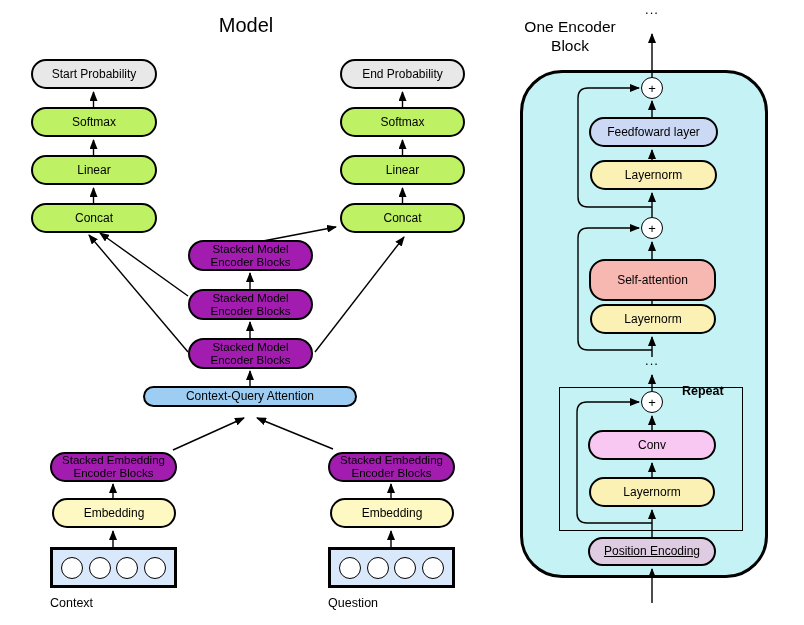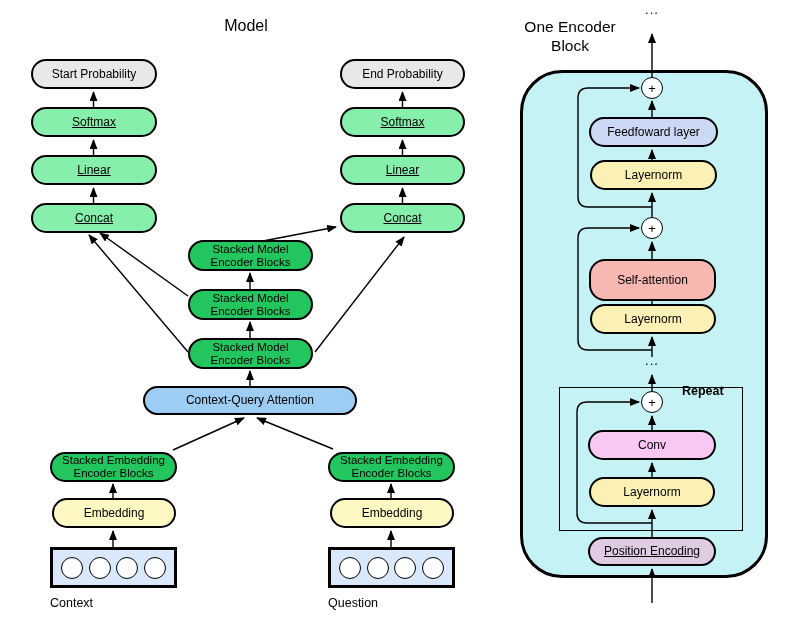--- a/index.html
+++ b/index.html
@@ -9,40 +9,40 @@
     overflow:hidden;
   }
   
   .pill{
     position:absolute;box-sizing:border-box;z-index:2;
     border:2.8px solid #000;border-radius:16px;background:#fff;
     display:flex;align-items:center;justify-content:center;text-align:center;
     font-size:12px;line-height:13px;white-space:pre-line;
   }
   .f-prob{background:#e8e8e8;}
-  .f-white{background:#86efac;text-decoration:underline;}
-  .f-cyan{background:#22c55e;font-size:11.5px;}
+  .f-white{background:#bef264;}
+  .f-cyan{background:#a21caf;font-size:11.5px;}
   .f-att{background:#9dcdf2;}
   .f-green{background:#fef9c3;}
   .f-ff{background:#ccd9f5;}
   .f-ln{background:#fbf1b5;}
   .f-sa{background:#f8b8b2;}
   .f-conv{background:#f8c7f2;}
   .f-pe{background:#dfcce3;text-decoration:underline;}
   .input-box{
     position:absolute;box-sizing:border-box;z-index:2;
     border:3px solid #000;background:#dae8fc;
     display:flex;align-items:center;justify-content:center;gap:5.5px;
   }
   .token{
     width:22px;height:22px;border-radius:50%;
     border:1.6px solid #000;background:#fff;box-sizing:border-box;
   }
   .io-label{position:absolute;z-index:2;font-size:12.5px;text-align:left;}
-  .title{position:absolute;z-index:2;font-size:16px;text-align:center;white-space:pre-line;line-height:19px;}
+  .title{position:absolute;z-index:2;font-size:20px;text-align:center;white-space:pre-line;line-height:19px;}
   .panel{
     position:absolute;box-sizing:border-box;z-index:0;
     background:#c4f2f5;border:3.5px solid #000;border-radius:42px;
   }
   .repeat-box{
     position:absolute;box-sizing:border-box;z-index:0;
     border:1.8px solid #000;background:transparent;
   }
   .plus-circle{
     position:absolute;box-sizing:border-box;z-index:2;
@@ -122,21 +122,21 @@
 <div class="pill f-white" style="left:340px;top:155px;width:125px;height:30px;">Linear</div>
 <div class="pill f-white" style="left:340px;top:203px;width:125px;height:30px;">Concat</div>
 
 <div class="pill f-cyan" style="left:188px;top:240px;width:125px;height:31px;">Stacked Model
 Encoder Blocks</div>
 <div class="pill f-cyan" style="left:188px;top:289px;width:125px;height:31px;">Stacked Model
 Encoder Blocks</div>
 <div class="pill f-cyan" style="left:188px;top:338px;width:125px;height:31px;">Stacked Model
 Encoder Blocks</div>
 
-<div class="pill f-att" style="left:143px;top:386px;width:214px;height:29px;">Context-Query Attention</div>
+<div class="pill f-att" style="left:143px;top:386px;width:214px;height:21px;">Context-Query Attention</div>
 
 <div class="pill f-cyan" style="left:50px;top:452px;width:127px;height:30px;">Stacked Embedding
 Encoder Blocks</div>
 <div class="pill f-cyan" style="left:328px;top:452px;width:127px;height:30px;">Stacked Embedding
 Encoder Blocks</div>
 
 <div class="pill f-green" style="left:52px;top:498px;width:124px;height:30px;">Embedding</div>
 <div class="pill f-green" style="left:330px;top:498px;width:124px;height:30px;">Embedding</div>
 
 <div class="input-box" style="left:50px;top:547px;width:127px;height:41px;">

